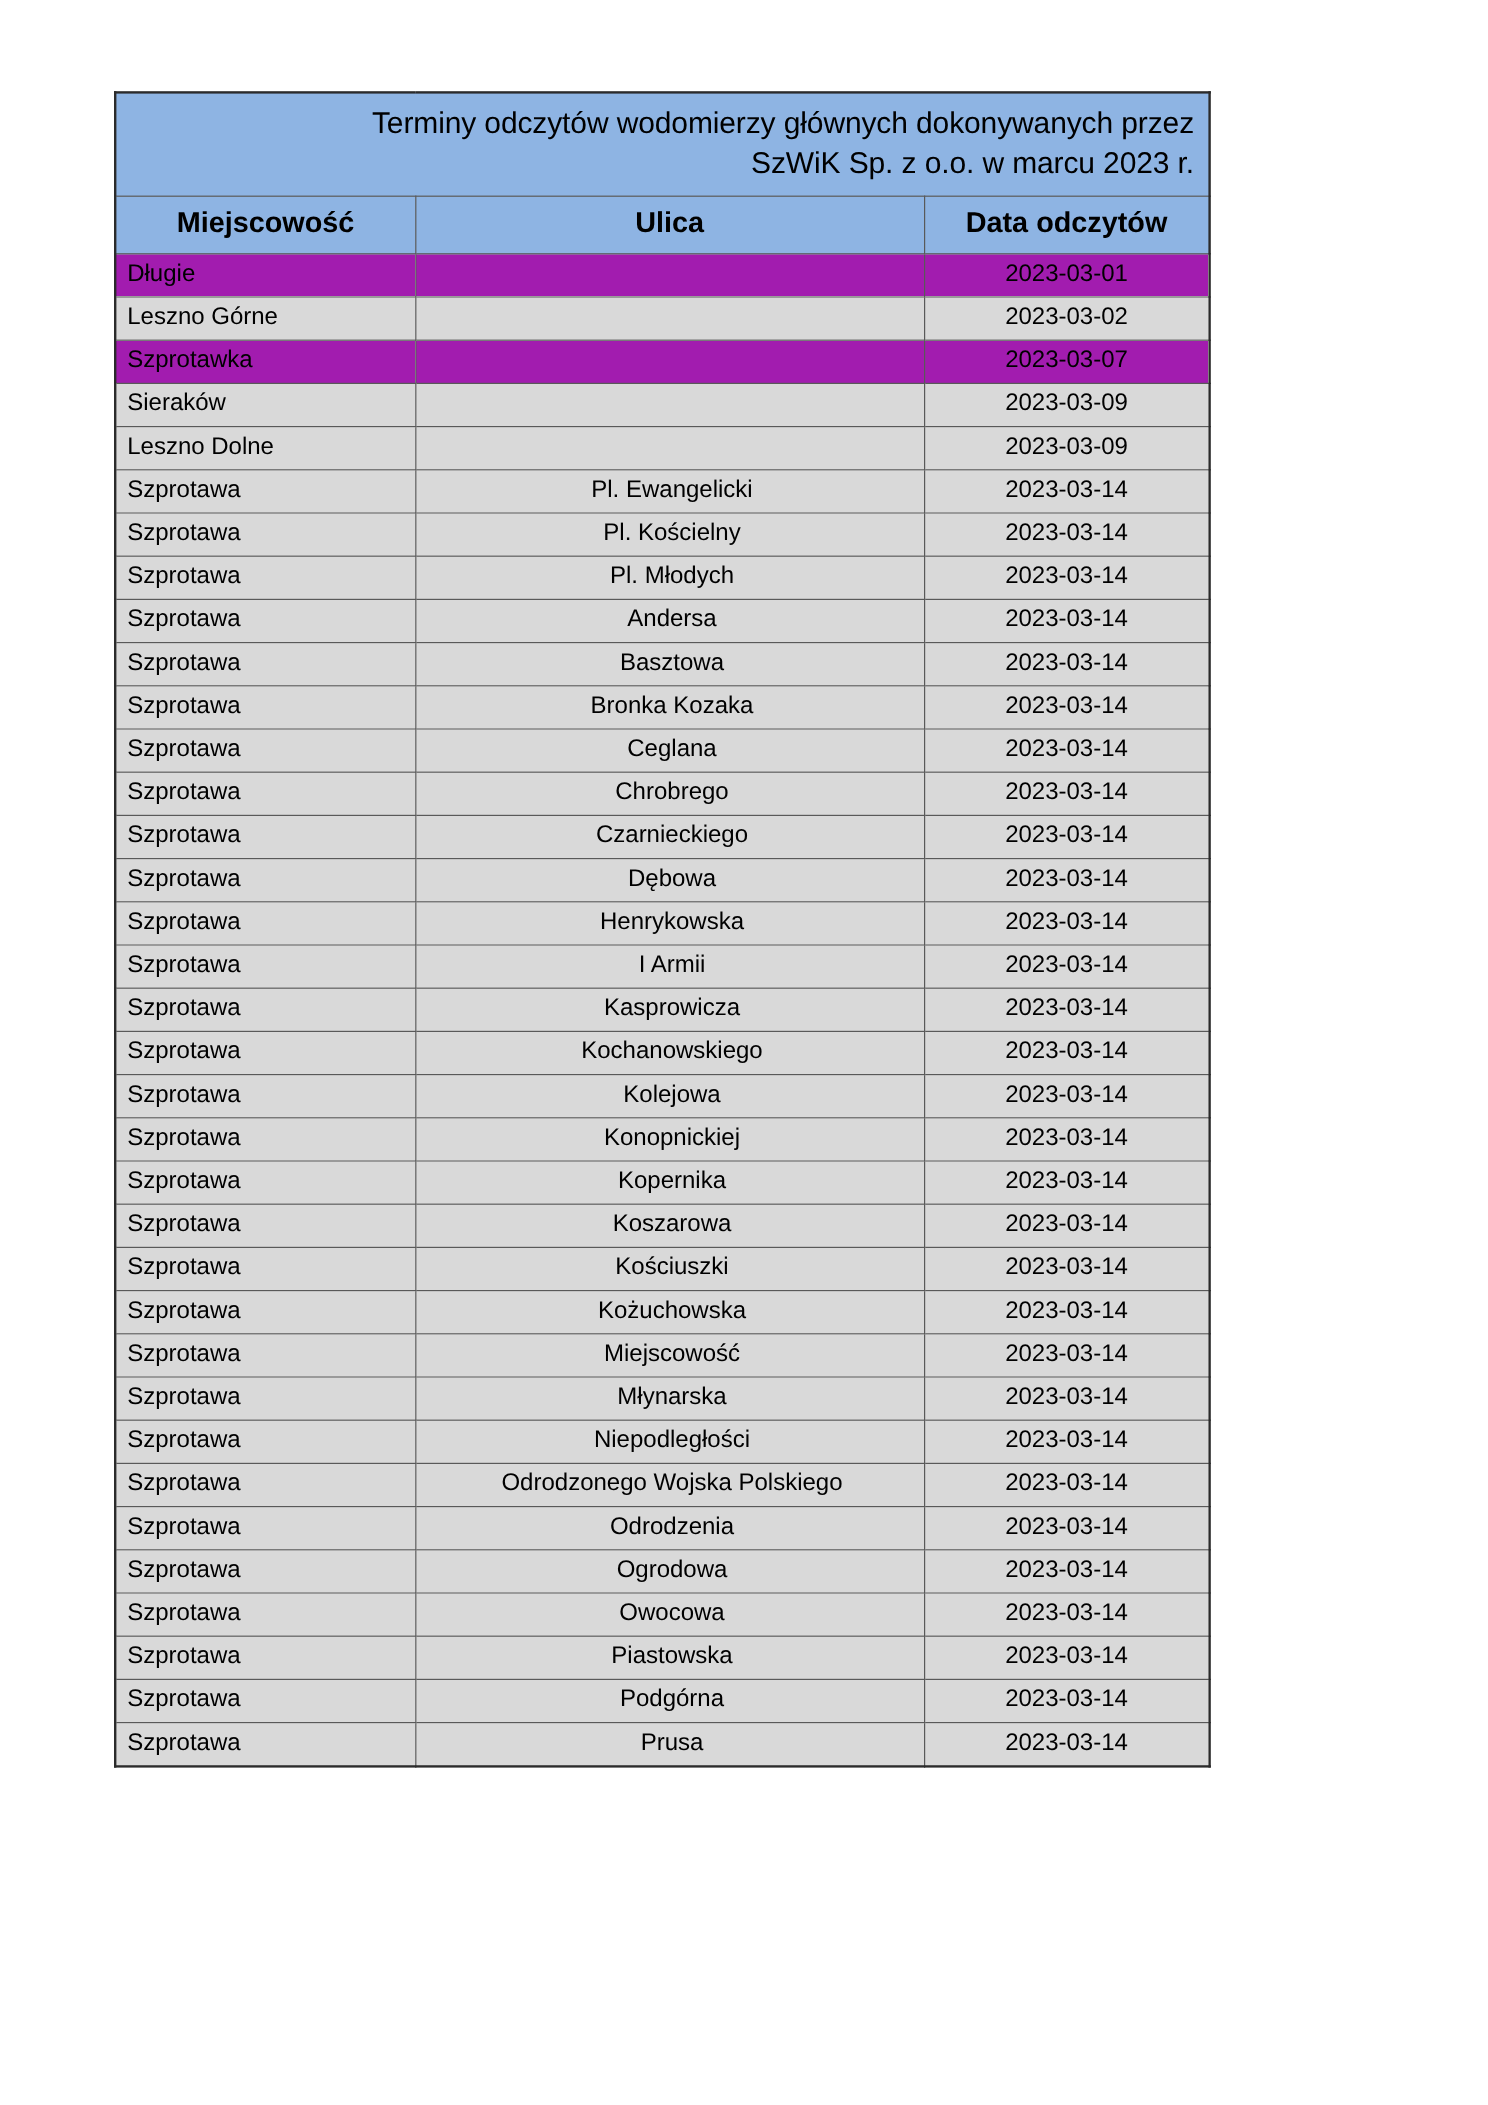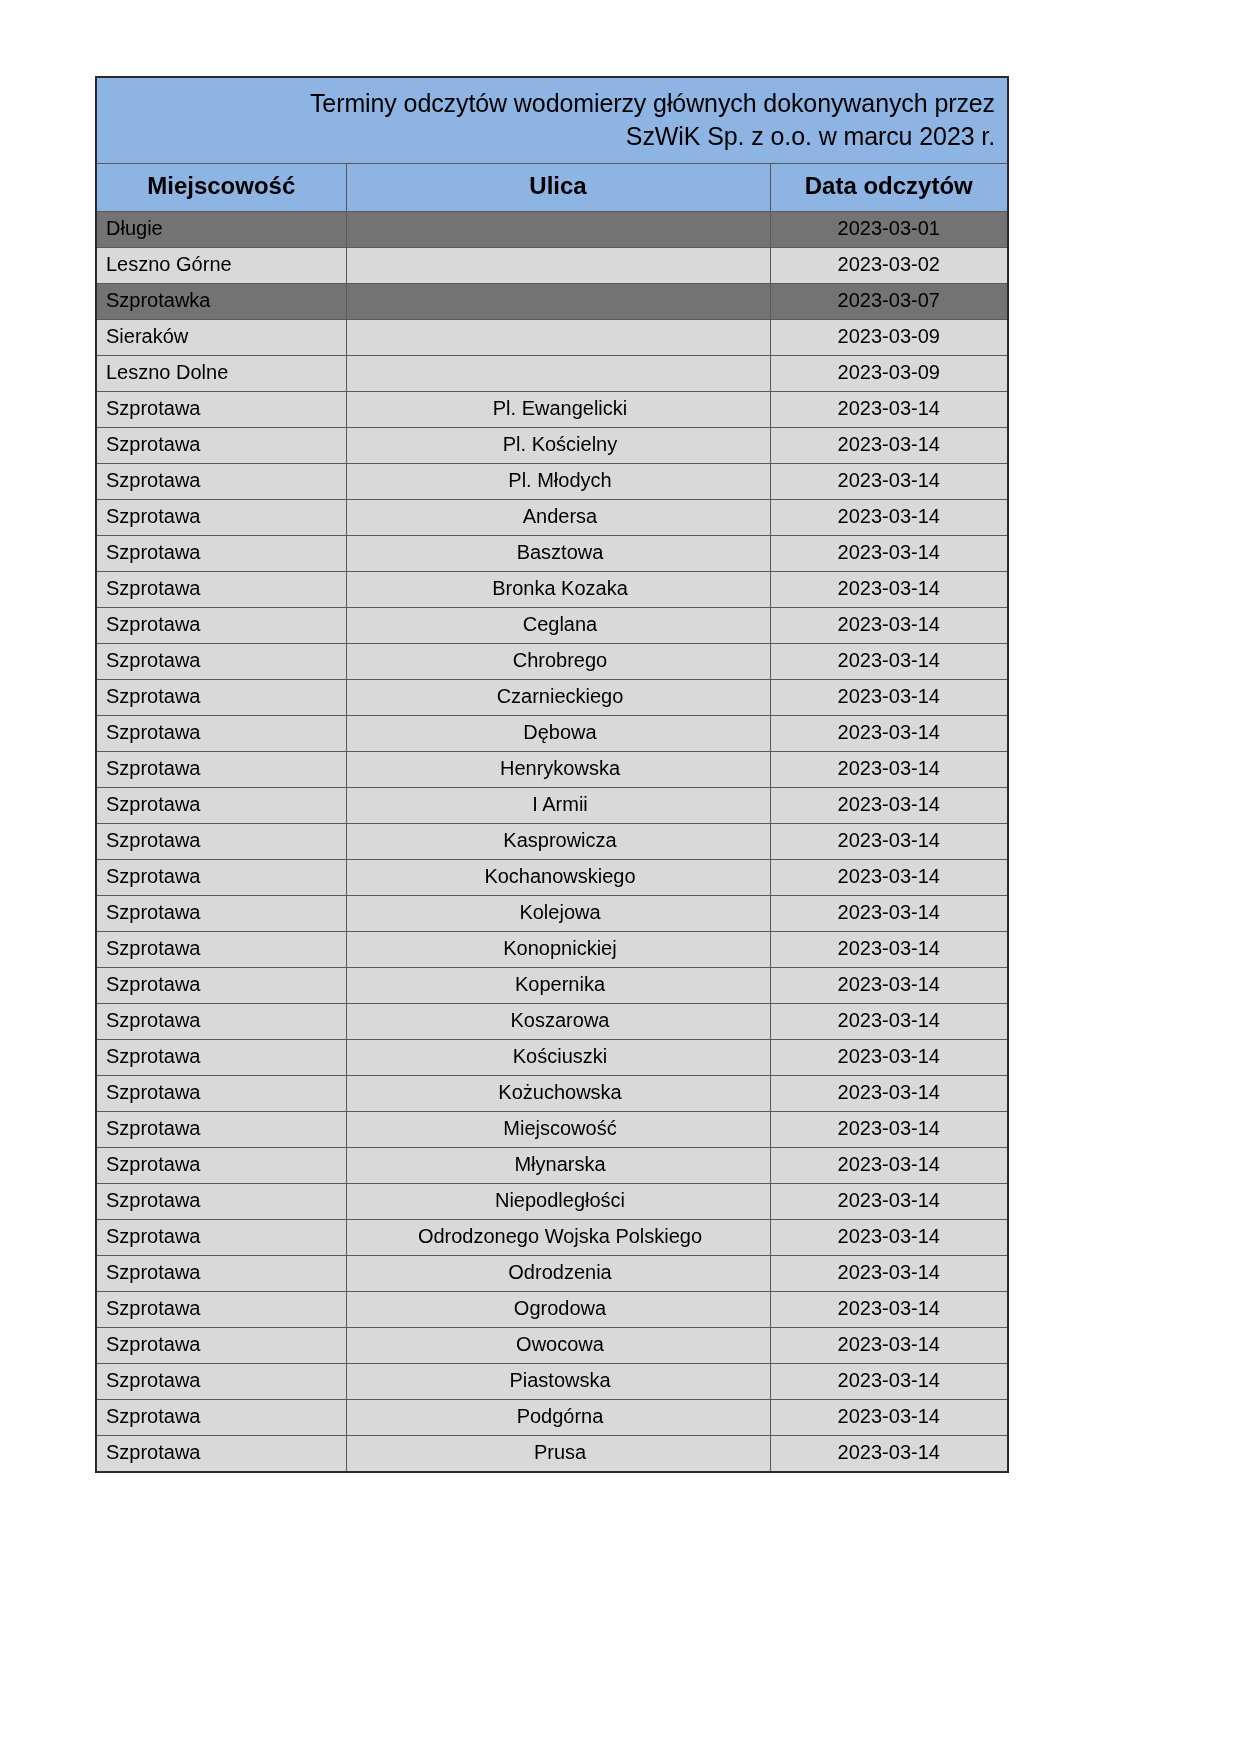--- a/index.html
+++ b/index.html
@@ -73,21 +73,21 @@
     color: #000000;
     height: 33px;
     padding: 0 8px 2px 8px;
     white-space: nowrap;
     overflow: hidden;
   }
   tbody td.town   { text-align: left;  padding-left: 9px; }
   tbody td.street { text-align: center;  padding-left: 12px; }
   tbody td.date   { text-align: center; margin-left: 48px; }
 
-  tr.band-light td { background: #737373; }
+  tr.band-light td { background: #a21caf; }
   tr.band-dark  td { background: #D9D9D9; }
 </style>
 </head>
 <body>
 
 <div class="page">
   <div class="table-wrap">
     <table class="schedule">
       <colgroup>
         <col class="c-town">

